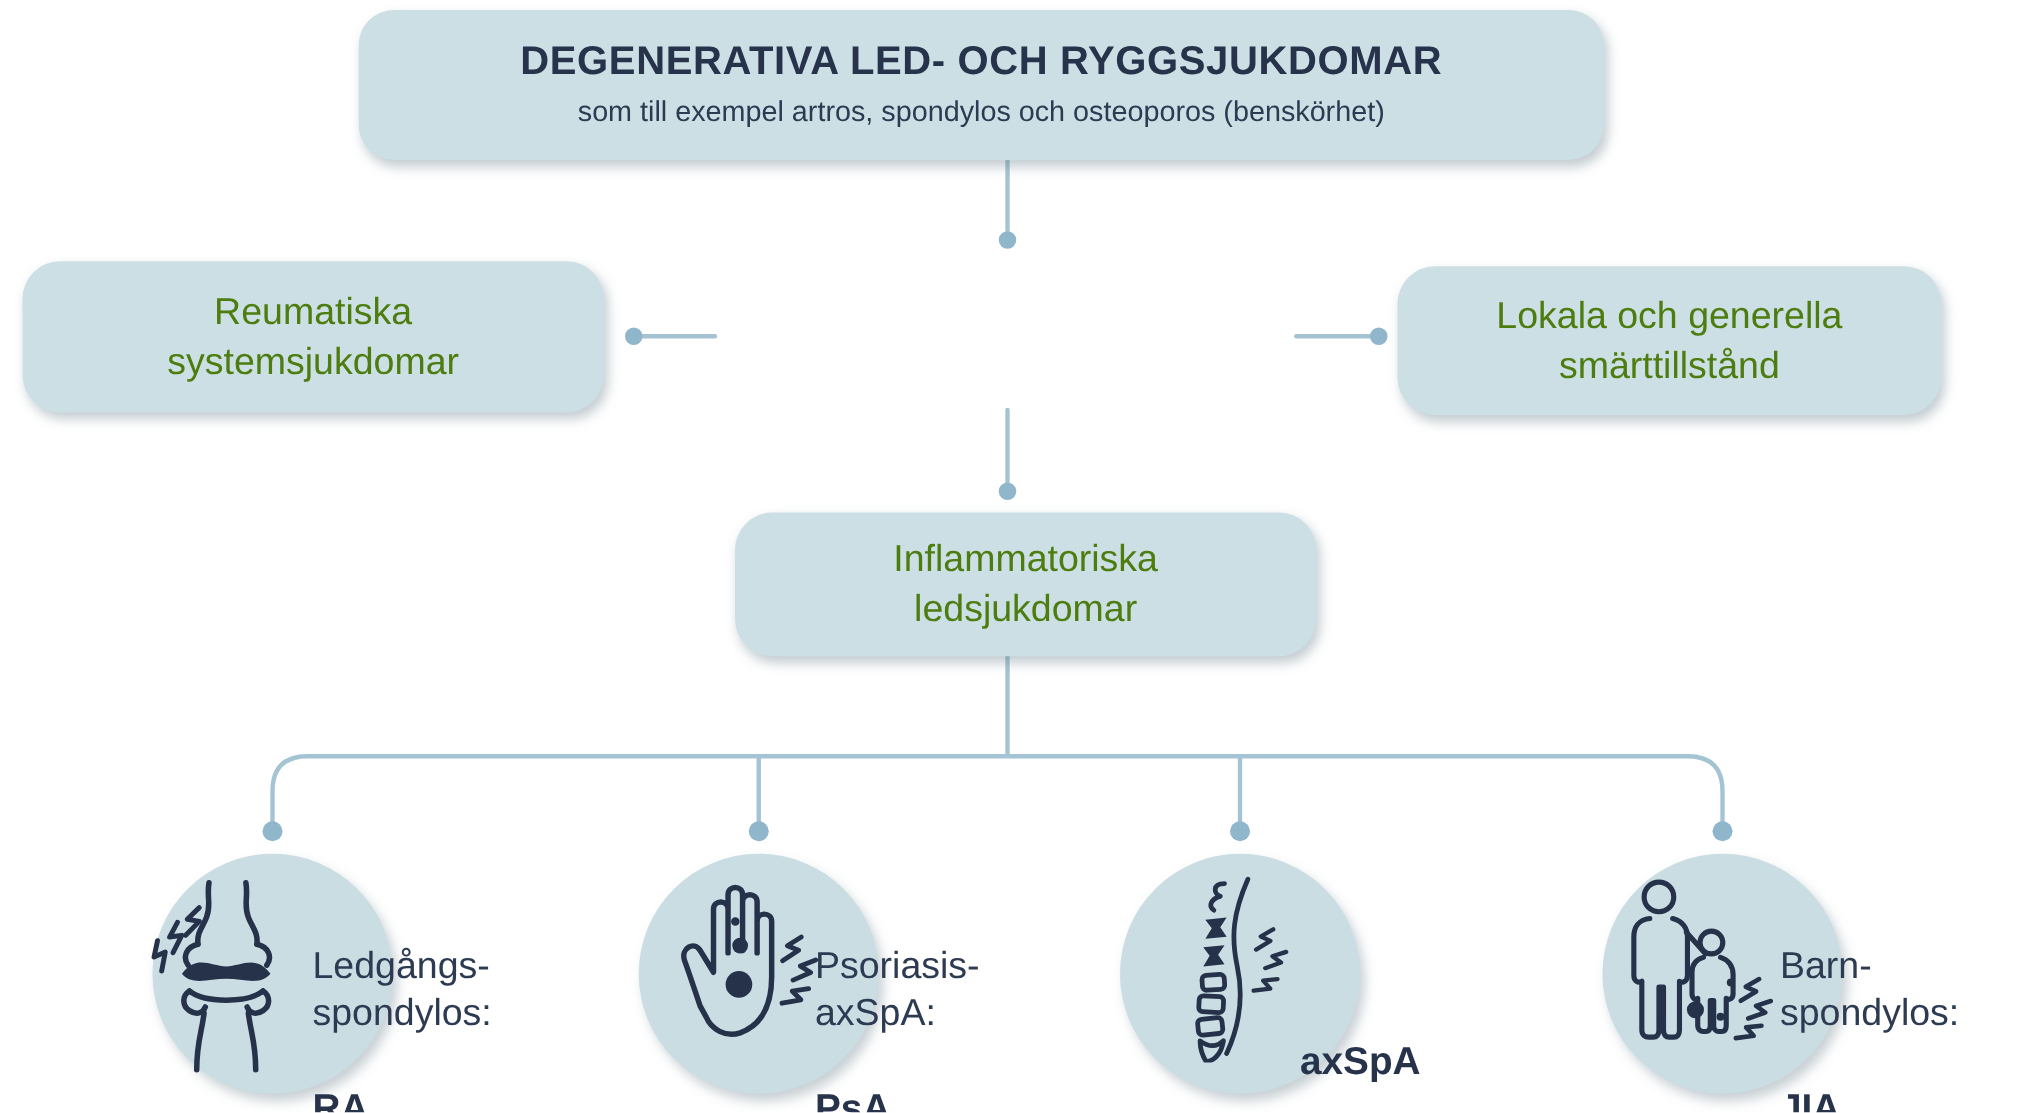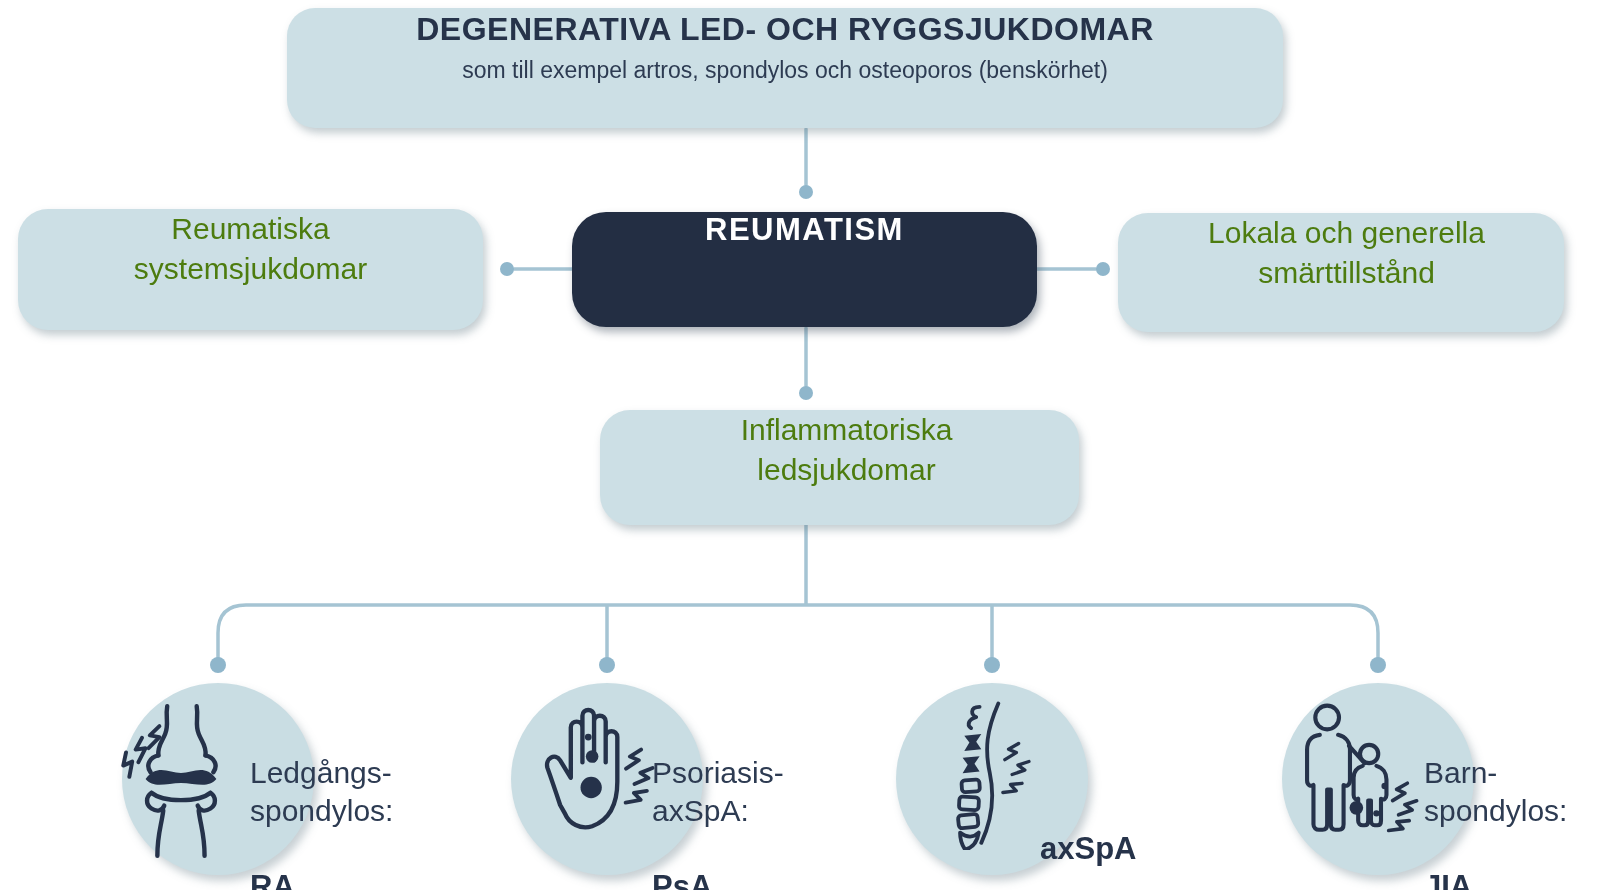--- a/index.html
+++ b/index.html
@@ -18,21 +18,21 @@
     width: 1614px; height: 890px;
     z-index: 0;
   }
   .box {
     position: absolute;
     background: #CCDFE5;
     border-radius: 30px;
     display: flex;
     flex-direction: column;
     align-items: center;
-    justify-content: flex-start;
+    justify-content: center;
     text-align: center;
     box-shadow: 3px 5px 9px rgba(96,120,132,0.38);
     z-index: 1;
   }
   .box-label {
     font-size: 30px;
     line-height: 40px;
     color: #4d7c0f;
     white-space: pre-line;
   }
@@ -43,34 +43,34 @@
     letter-spacing: 0.5px;
     color: #26334A;
     line-height: 42px;
   }
   #top-box .subtitle {
     font-size: 23px;
     line-height: 40px;
     color: #2D3B52;
   }
   #left-box   { left: 18px;   top: 209px; width: 465px; height: 121px; }
-  #right-box  { left: 1118px; top: 213px; width: 435px; height: 119px; padding-left: 11px; }
+  #right-box  { left: 1118px; top: 213px; width: 435px; height: 119px; }
   #center-box {
     left: 572px; top: 212px; width: 465px; height: 115px;
     background: #232E43;
     border-radius: 34px;
     box-shadow: 3px 5px 9px rgba(70,85,100,0.45);
   }
   #center-box .center-label {
     font-size: 31px;
     font-weight: 700;
     letter-spacing: 1.5px;
     color: #FFFFFF;
   }
-  #middle-box { left: 600px; top: 410px; width: 465px; height: 115px; padding-left: 14px; }
+  #middle-box { left: 588px; top: 410px; width: 465px; height: 115px; }
 
   .leaf-circle {
     position: absolute;
     top: 683px;
     width: 192px;
     height: 192px;
     border-radius: 50%;
     background: #C9DDE3;
     box-shadow: 4px 6px 9px rgba(96,120,132,0.35);
     z-index: 1;
@@ -128,23 +128,20 @@
   <div class="box" id="top-box">
     <div class="title">DEGENERATIVA LED- OCH RYGGSJUKDOMAR</div>
     <div class="subtitle">som till exempel artros, spondylos och osteoporos (benskörhet)</div>
   </div>
 
   <div class="box" id="left-box">
     <div class="box-label">Reumatiska
 systemsjukdomar</div>
   </div>
 
-  <div class="box" id="center-box">
-    <div class="center-label">REUMATISM</div>
-  </div>
 
   <div class="box" id="right-box">
     <div class="box-label">Lokala och generella
 smärttillstånd</div>
   </div>
 
   <div class="box" id="middle-box">
     <div class="box-label">Inflammatoriska
 ledsjukdomar</div>
   </div>

